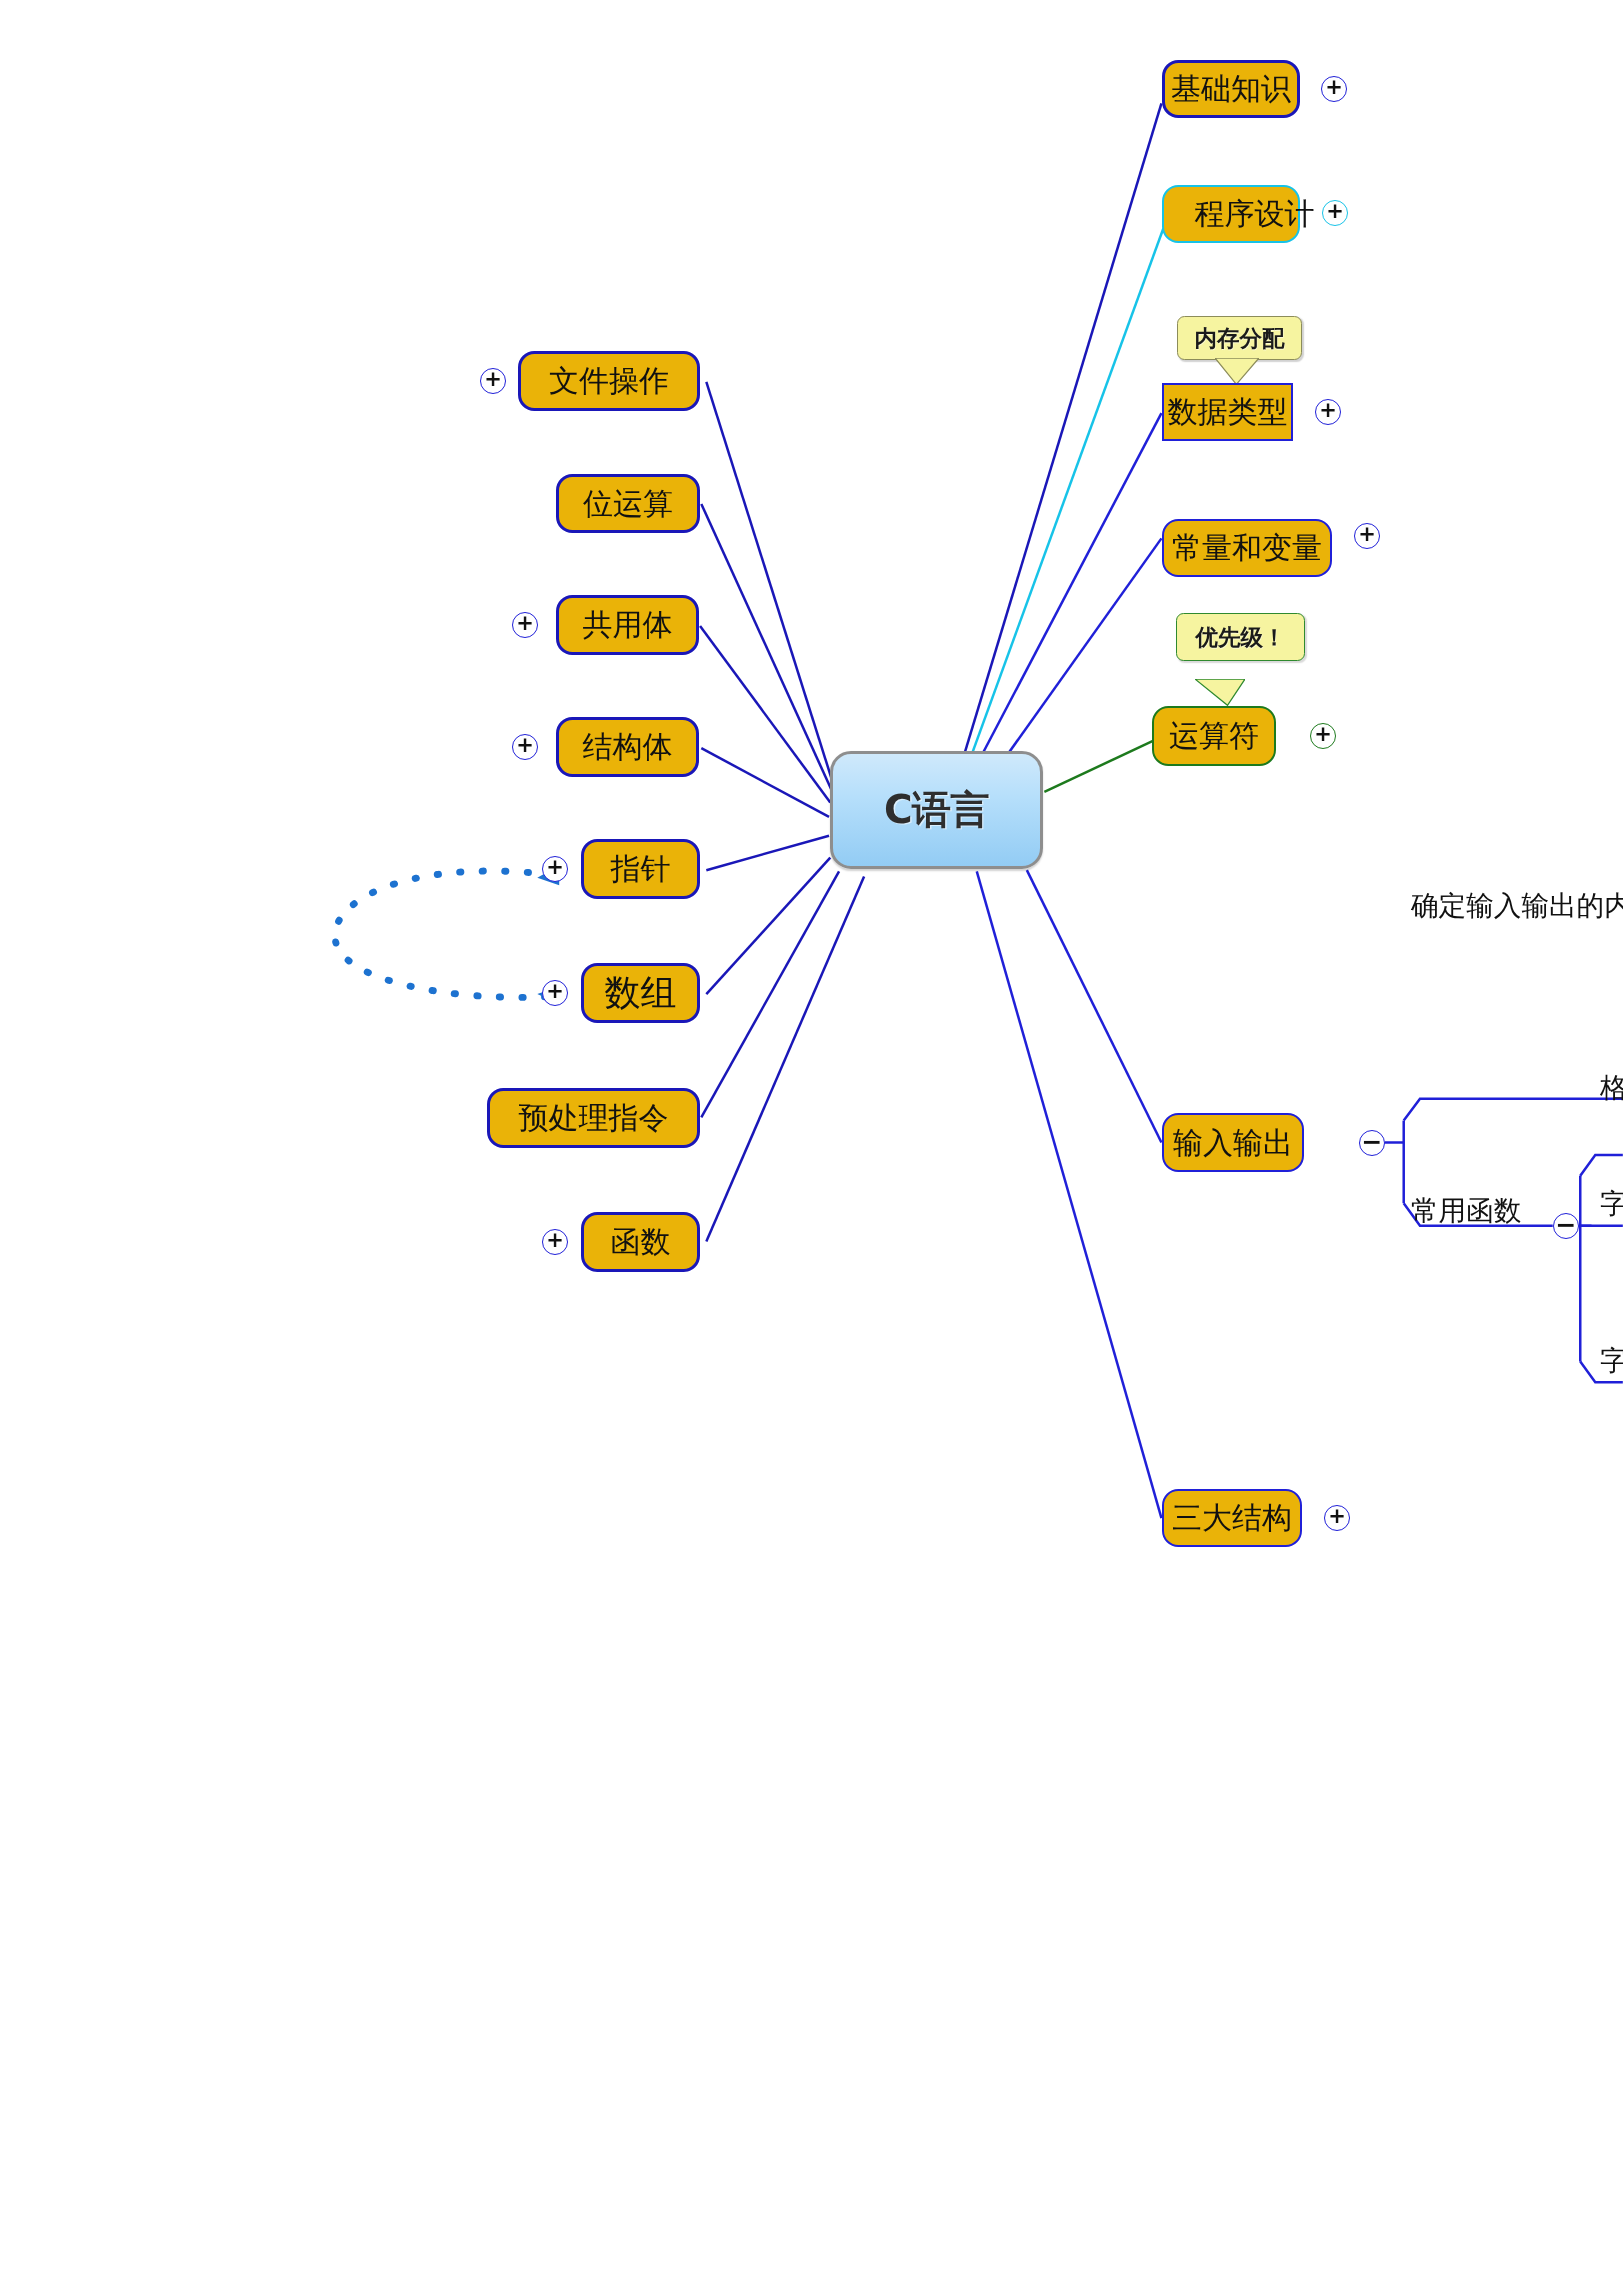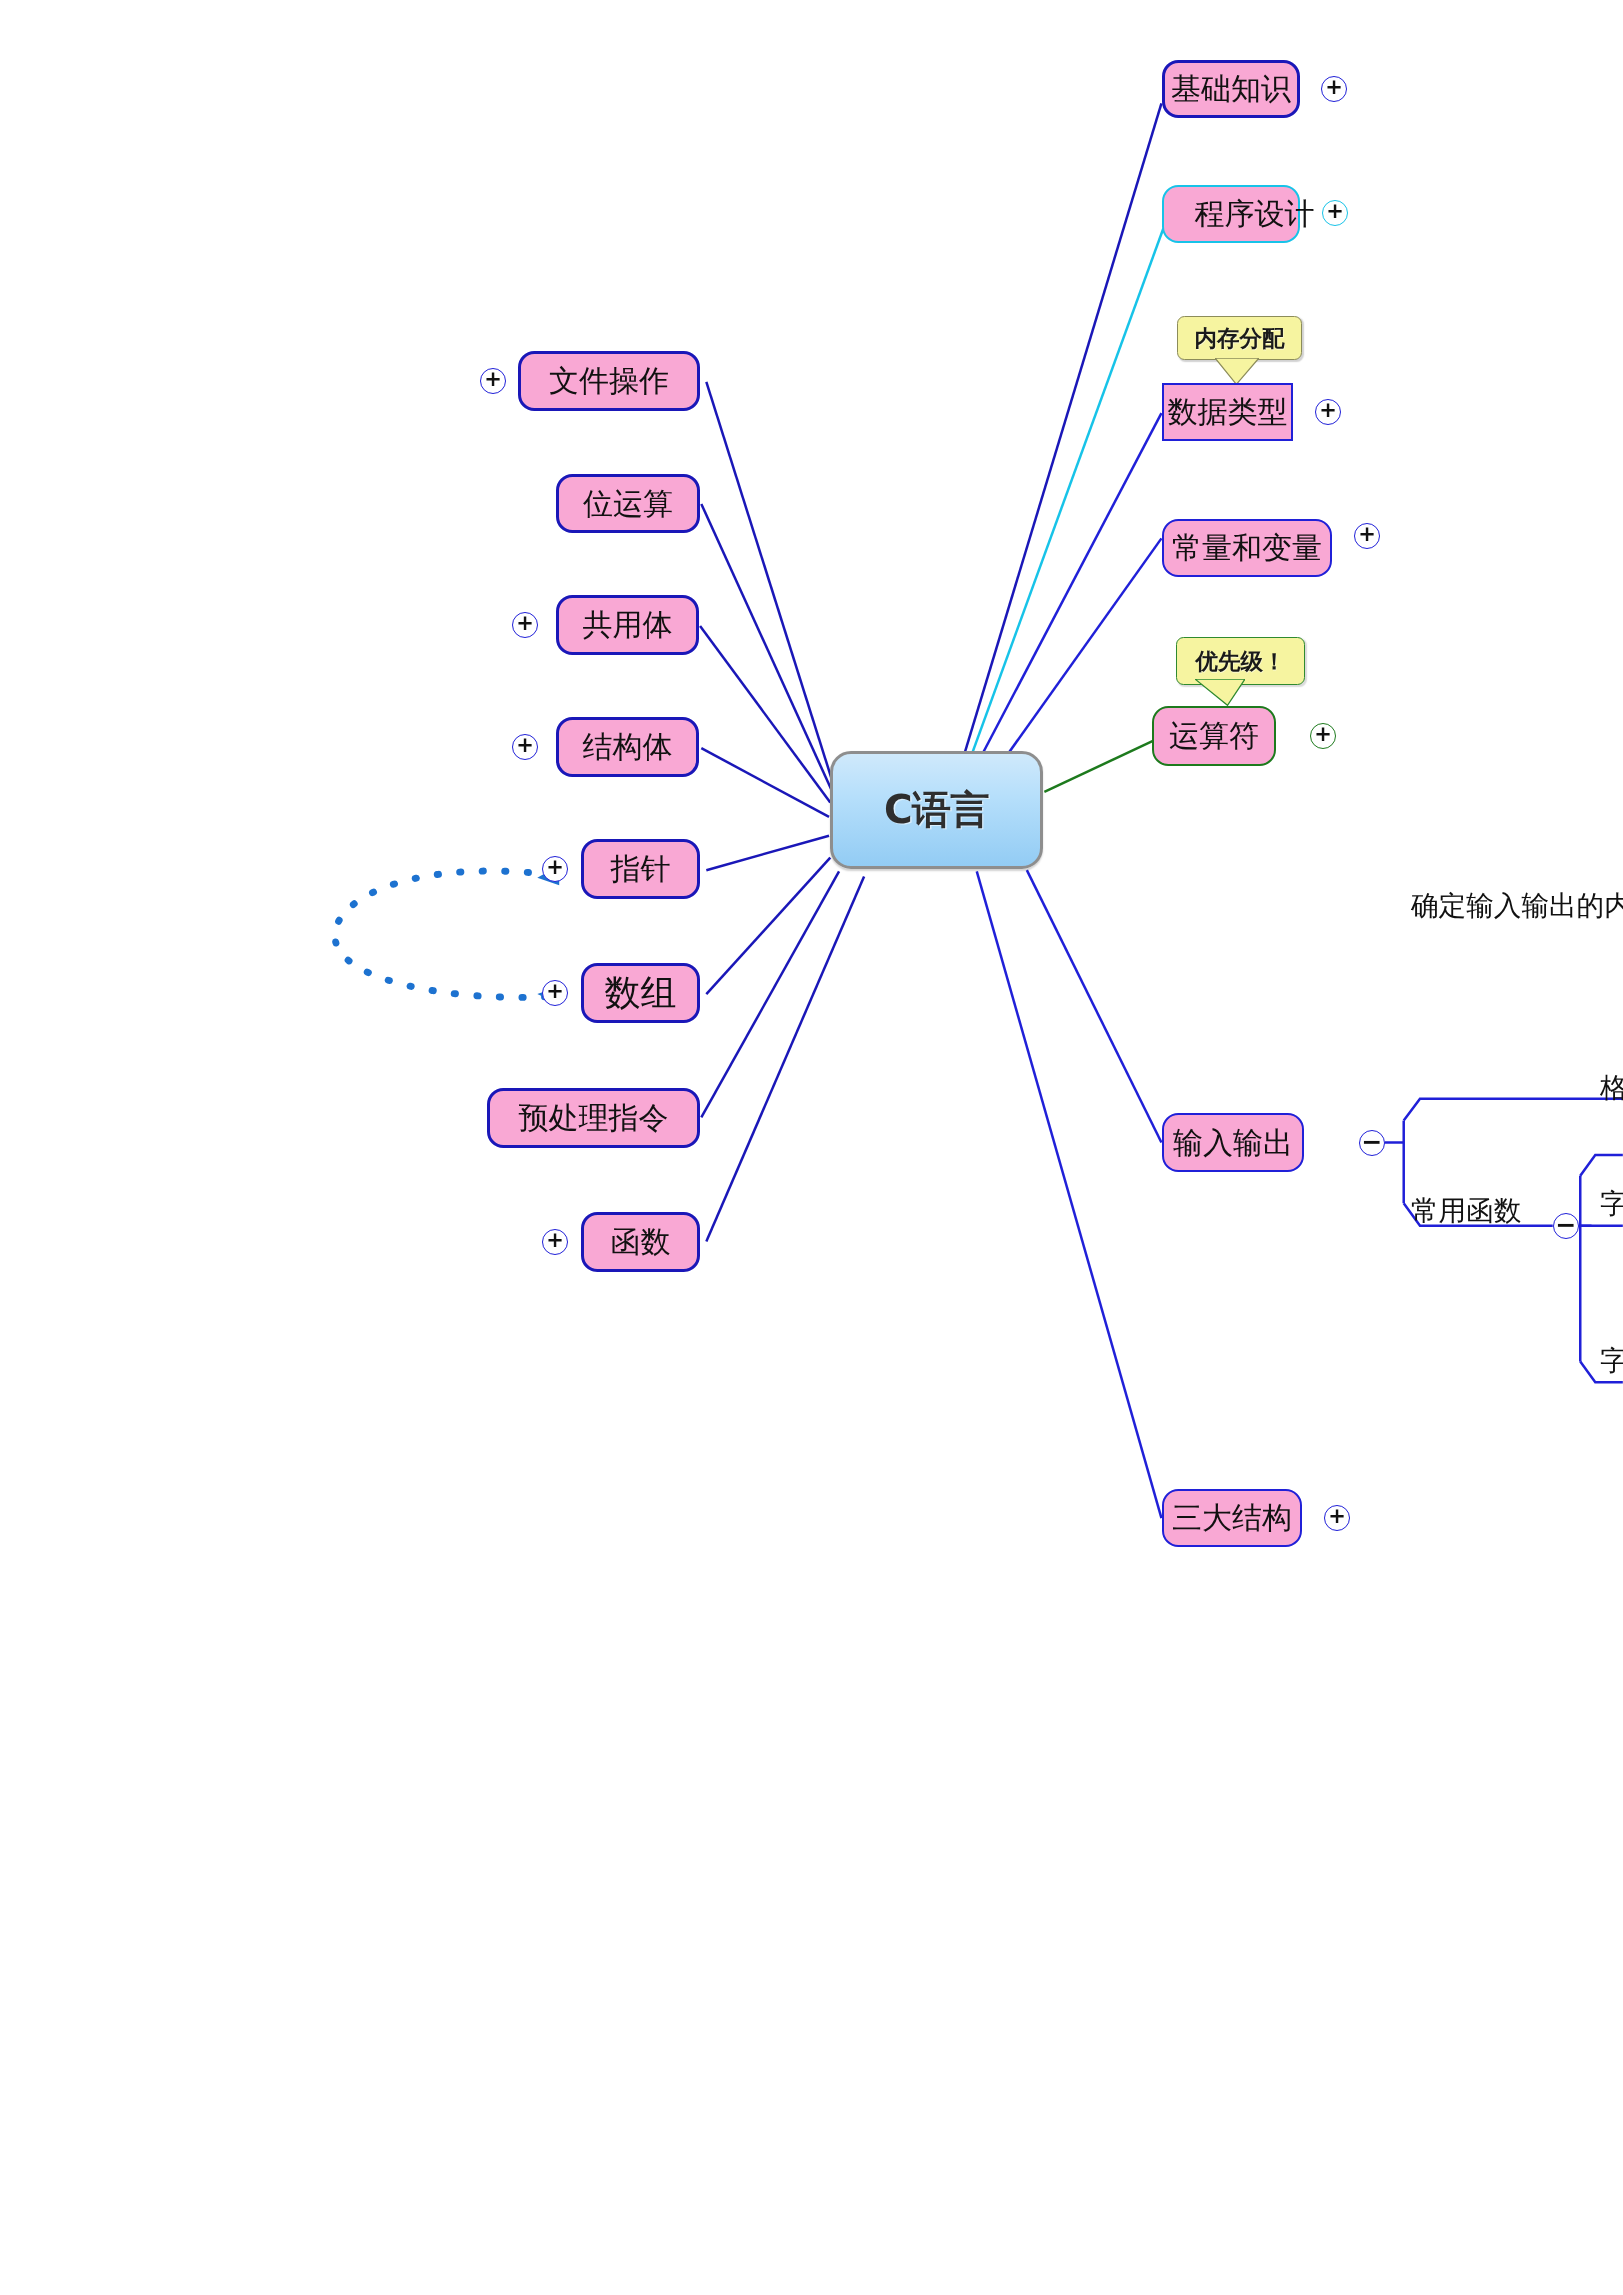--- a/index.html
+++ b/index.html
@@ -7,21 +7,21 @@
     font-family:"DejaVu Sans","Liberation Sans",sans-serif;
     width:1623px;height:2295px;overflow:hidden;position:relative;
   }
   #canvas{position:absolute;left:0;top:0;width:1623px;height:2295px;}
   #edges{position:absolute;left:0;top:0;width:1623px;height:2295px;pointer-events:none;}
 
   
   .node{
     position:absolute;box-sizing:border-box;
     display:flex;align-items:center;justify-content:center;
-    background:#f9a8d4;white-space:nowrap;
+    background:#eab308;white-space:nowrap;
     color:#111111;
   }
   .node .lbl{display:block;line-height:1;}
 
   .n-rounded{border-radius:16.3px;}
   .n-square{border-radius:0;}
 
   .b-blue{border:2.5px solid #2020d8;}
   .b-navy{border:3.1px solid #1a17b8;}
   .b-cyan{border:2.5px solid #17c3e8;}
@@ -170,21 +170,21 @@
     <span class="g">+</span>
   </div>
 
   <div class="node n-rounded b-blue" style="left:1162px;top:519px;width:170px;height:58px;">
     <span class="lbl" style="font-size:30px;">常量和变量</span>
   </div>
   <div class="tog t-blue" style="left:1354px;top:523px;">
     <span class="g">+</span>
   </div>
 
-  <div class="callout c-green" style="left:1176px;top:637px;width:129px;height:48px;font-size:22.5px;text-align:right;">
+  <div class="callout c-green" style="left:1176px;top:613px;width:129px;height:48px;font-size:22.5px;text-align:right;">
     <span>优先级！</span>
   </div>
   <svg style="position:absolute;left:1195px;top:679px;width:50px;height:27.6px;" viewBox="0 0 80 44" xmlns="http://www.w3.org/2000/svg">
     <polygon points="0,0 80,0 52,42" fill="#f6f4a0" stroke="#2f8a2f" stroke-width="2"></polygon>
   </svg>
 
   <div class="node n-rounded b-green" style="left:1152px;top:706px;width:124px;height:60px;">
     <span class="lbl" style="font-size:30px;">运算符</span>
   </div>
   <div class="tog t-green" style="left:1310px;top:723px;">

